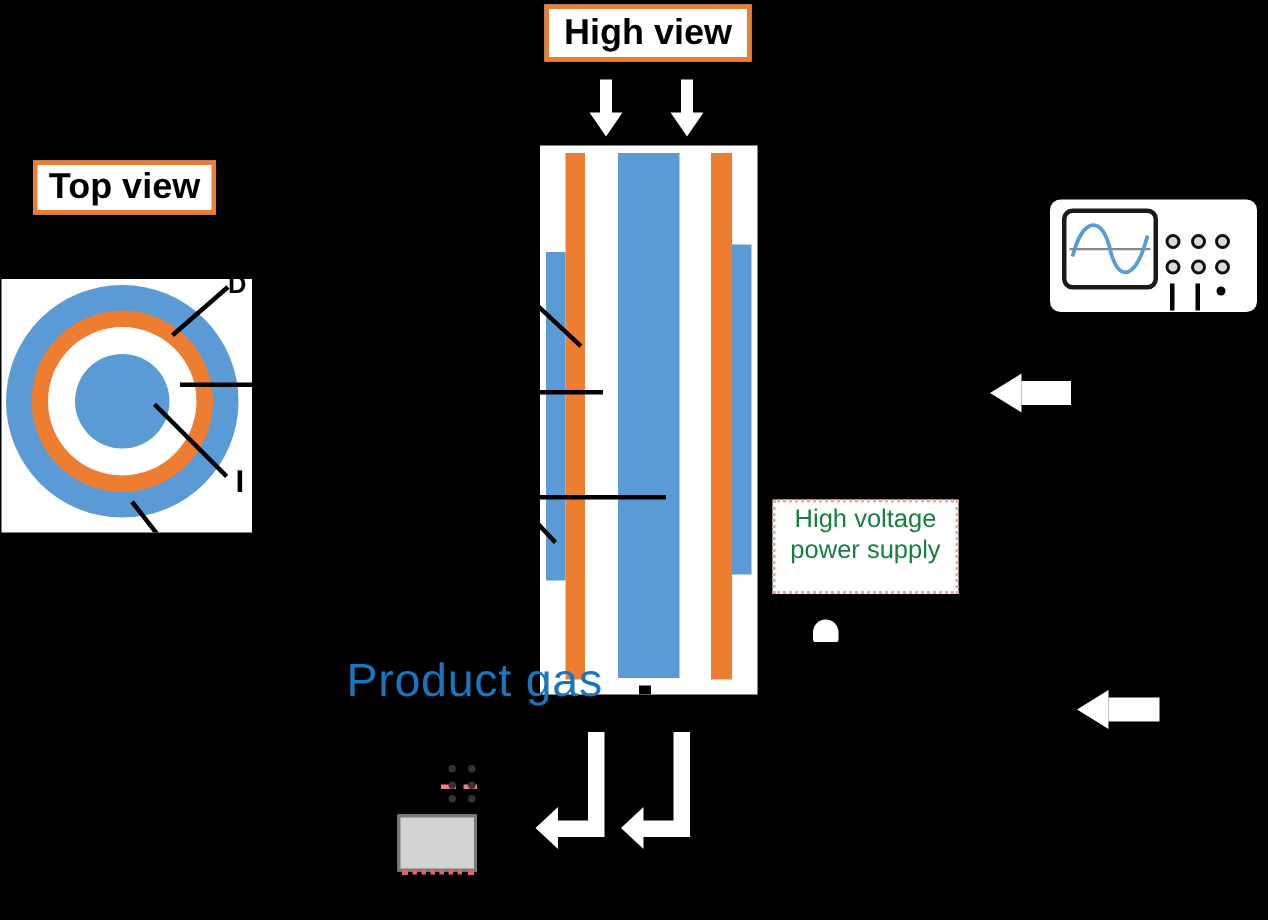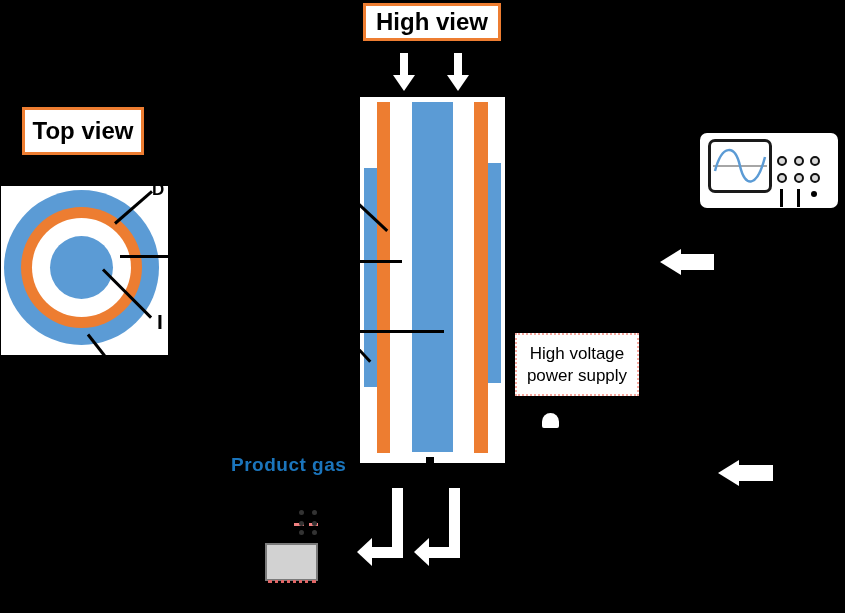--- a/index.html
+++ b/index.html
@@ -45,47 +45,47 @@
   }
   .knob{
     position:absolute;width:10px;height:10px;border-radius:50%;
     background:#d9d9d9;border:2px solid #111;box-sizing:border-box;
   }
   .probe{position:absolute;width:3px;height:18px;background:#000;}
   
   #hv-box{
     left:515px;top:333px;width:124px;height:63px;background:#fff;
     border:2px dotted #f5a79e;box-sizing:border-box;
-    display:flex;align-items:center;justify-content:center;text-align:center;
-    color:#000000;font-size:17px;line-height:1.25;
+    display:flex;justify-content:center;text-align:center;
+    color:#15803d;font-size:17px;line-height:1.25;
   }
   #hv-dome{left:542px;top:413px;width:17px;height:15px;background:#fff;border-radius:9px 9px 2px 2px;}
   
-  #product-gas{left:231px;top:454px;color:#1b75bc;font-weight:bold;font-size:19px;letter-spacing:0.5px;}
+  #product-gas{left:231px;top:436px;color:#1b75bc;font-weight:normal;font-size:31px;letter-spacing:0.5px;}
   
   .l-arrow{position:absolute;width:48px;height:80px;}
   .l-arrow .vshaft{position:absolute;left:35px;top:0;width:11px;height:70px;background:#fff;}
   .l-arrow .harm{position:absolute;left:13px;top:59px;width:23px;height:11px;background:#fff;}
   .l-arrow .lhead{
     position:absolute;left:0;top:50px;width:0;height:0;
     border-top:14px solid transparent;border-bottom:14px solid transparent;
     border-right:15px solid #fff;
   }
   
   #sample-box{left:265px;top:543px;width:53px;height:38px;background:#d2d2d2;border:2px solid #7a7a7a;box-sizing:border-box;}
   #sample-dots-line{left:268px;top:580px;width:48px;height:0;border-bottom:3px dotted #e06666;}
   .tiny-dot{position:absolute;width:5px;height:5px;border-radius:50%;background:#333;}
   .pink-dash{position:absolute;height:3px;background:#f08080;}
 </style>
 </head>
 <body>
 
 <div id="stage">
 
-  <div class="abs view-label" style="left:22px;top:107px;width:122px;height:48px;">
+  <div class="abs view-label" style="left:22px;top:107px;width:122px;height:36px;">
     <span>Top view</span>
   </div>
 
   <div class="abs" id="topview-panel">
     <div class="circle" style="left:3px;top:4px;width:155px;height:155px;background:#5b9bd5;"></div>
     <div class="circle" style="left:20px;top:21px;width:121px;height:121px;background:#ed7d31;"></div>
     <div class="circle" style="left:31px;top:32px;width:99px;height:99px;background:#ffffff;"></div>
     <div class="circle" style="left:49px;top:50px;width:63px;height:63px;background:#5b9bd5;"></div>
 
     <div class="leader" style="left:114px;top:36px;width:49px;transform:rotate(-41deg);"></div>

